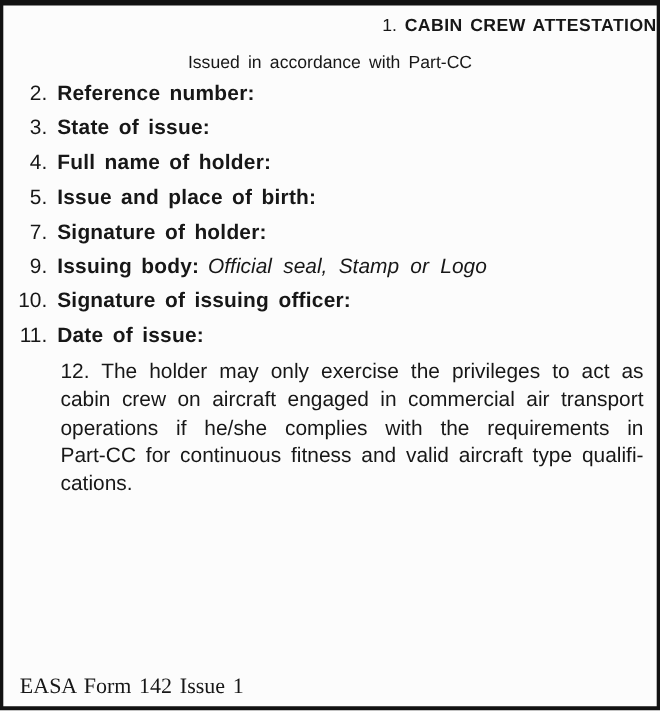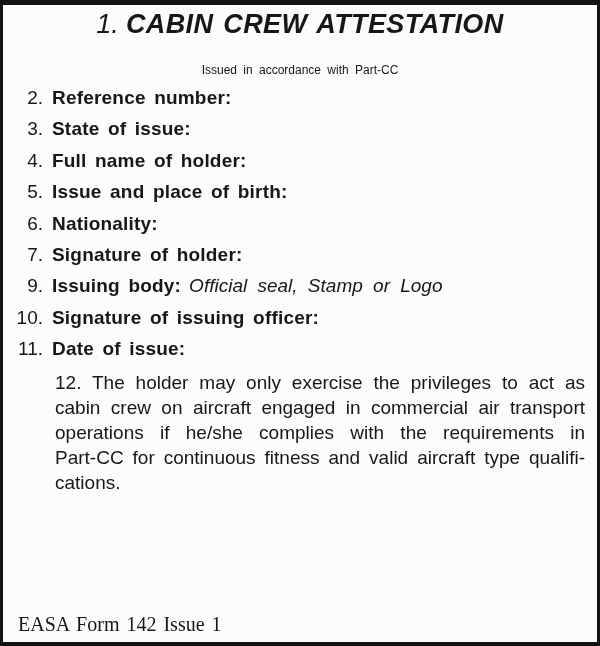--- a/index.html
+++ b/index.html
@@ -15,39 +15,38 @@
     background: #fcfcfc;
     border-style: solid;
     border-color: #121212;
     border-width: 5px 3px 4px 3px;
     font-family: "Liberation Sans", sans-serif;
     color: #171717;
     overflow: hidden;
   }
   .title-row {
     margin-top: 7px;
-    text-align: center;
-    font-size: 27px;
+    text-align: right;
+    font-size: 16px;
     line-height: 24px;
     white-space: nowrap;
-    font-style: italic;
   }
   .title-num {
     font-weight: 400;
     margin-right: 7px;
   }
   .title-text {
     font-weight: 700;
     letter-spacing: 0.4px;
     word-spacing: 2px;
   }
   .subtitle {
-    margin-top: 22px;
+    margin-top: 10px;
     text-align: center;
-    font-size: 12px;
+    font-size: 16px;
     line-height: 24px;
     word-spacing: 3px;
   }
   .fields {
   }
   .field {
     line-height: 31.4px;
     font-size: 19px;
     white-space: nowrap;
   }
@@ -116,23 +115,20 @@
     </div>
 
     <div class="field">
       <span class="num">4.</span><span class="label">Full name of holder:</span>
     </div>
 
     <div class="field">
       <span class="num">5.</span><span class="label">Issue and place of birth:</span>
     </div>
 
-    <div class="field">
-      <span class="num">6.</span><span class="label">Nationality:</span>
-    </div>
 
     <div class="field">
       <span class="num">7.</span><span class="label">Signature of holder:</span>
     </div>
 
 
     <div class="field">
       <span class="num">9.</span><span class="label">Issuing body:</span><span class="note">Official seal, Stamp or Logo</span>
     </div>
 

